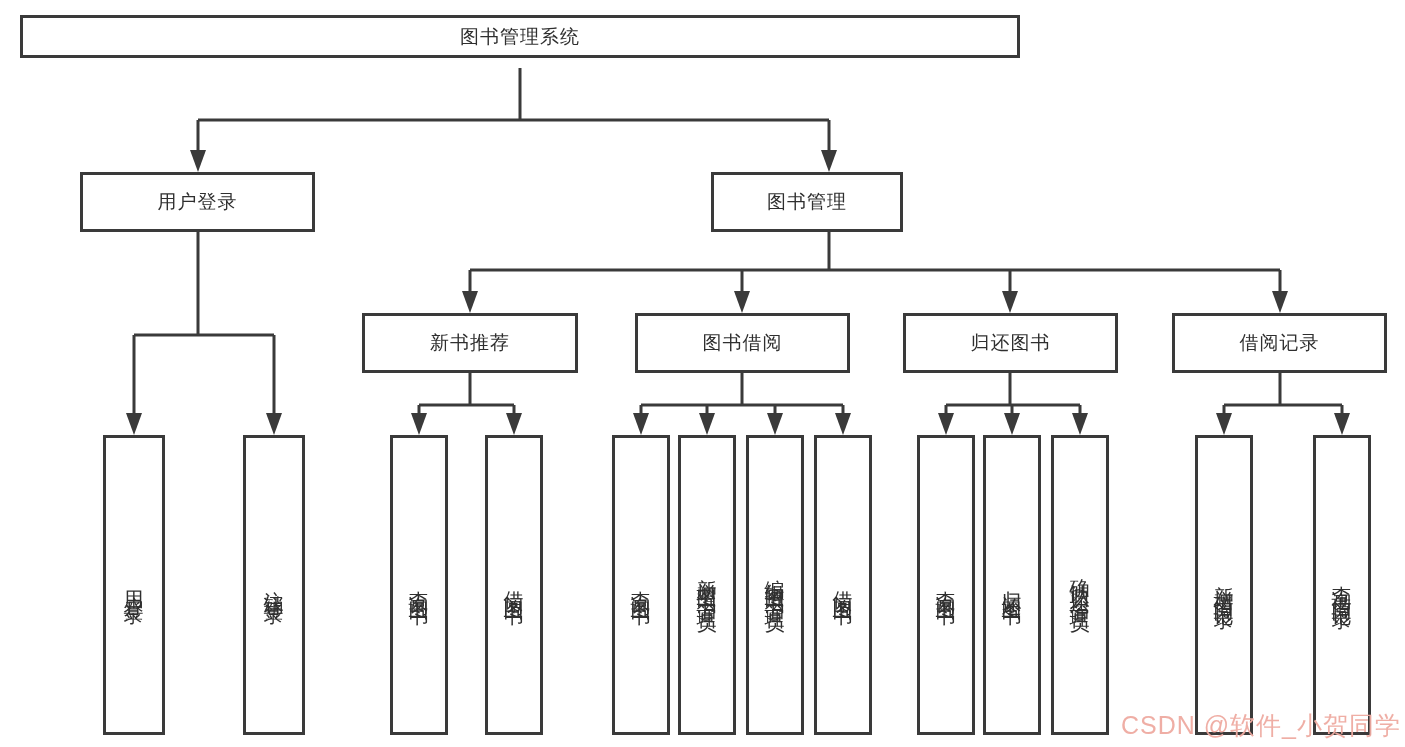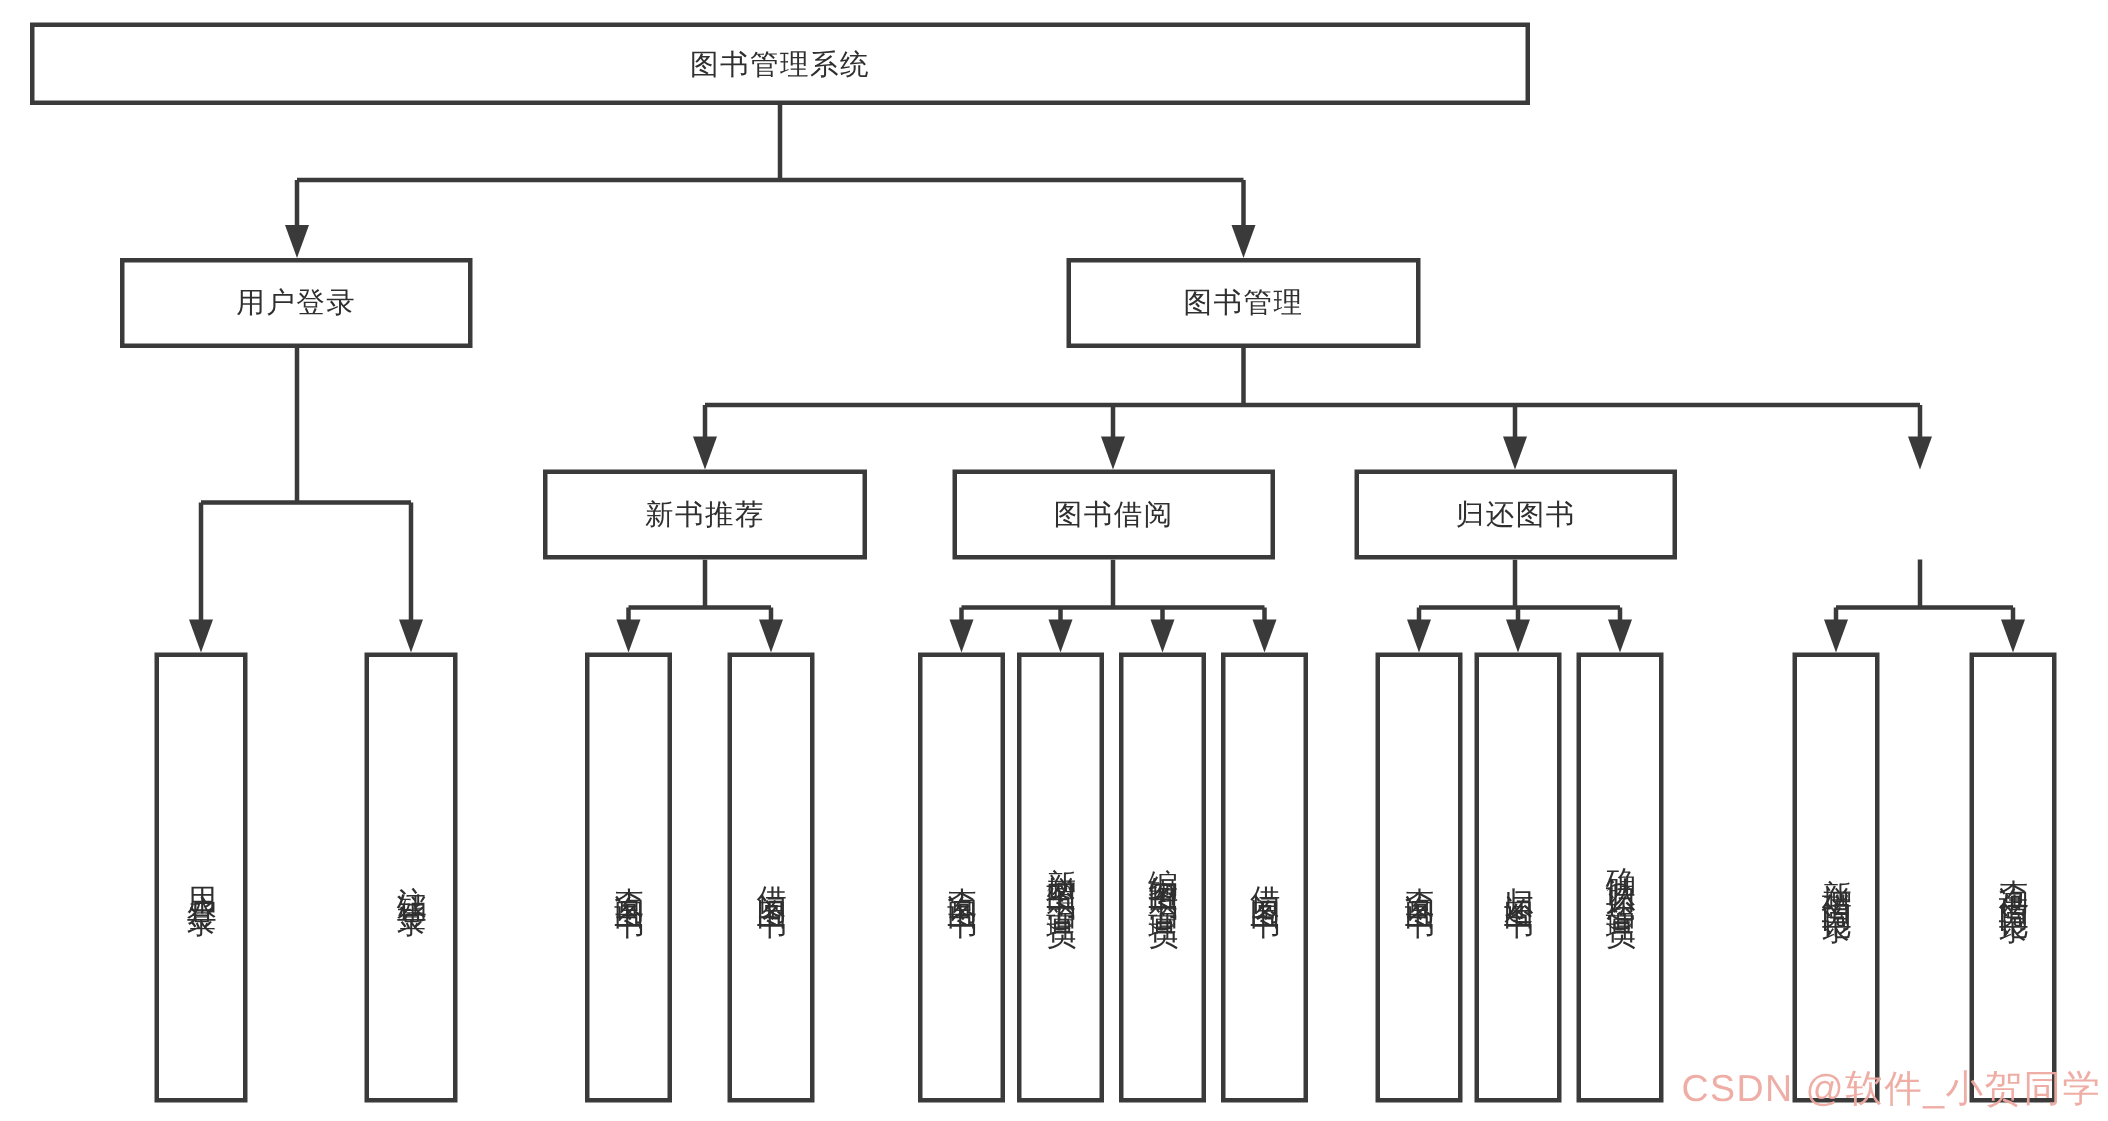--- a/index.html
+++ b/index.html
@@ -33,23 +33,23 @@
     height: 300px;
     font-size: 20px;
   }
   .node.v .lbl {
     writing-mode: vertical-rl;
     letter-spacing: 5px;
     line-height: 1;
     white-space: nowrap;
   }
   
-  .n-root { left: 20px;  top: 15px;  width: 1000px; height: 55px; }
+  .n-root { left: 20px;  top: 15px;  width: 1000px; height: 43px; }
   .n-l2-0 { left: 80px;  top: 172px; width: 235px;  height: 60px; }
-  .n-l2-1 { left: 711px; top: 172px; width: 236px;  height: 60px; }
+  .n-l2-1 { left: 711px; top: 172px; width: 192px;  height: 60px; }
   .n-l3-0 { left: 362px; top: 313px; width: 216px;  height: 60px; }
   .n-l3-1 { left: 635px; top: 313px; width: 215px;  height: 60px; }
   .n-l3-2 { left: 903px; top: 313px; width: 215px;  height: 60px; }
   .n-l3-3 { left: 1172px;top: 313px; width: 215px;  height: 60px; }
   
   .n-lg-0 { left: 103px;  width: 62px; }
   .n-lg-1 { left: 243px;  width: 62px; }
   .n-nb-0 { left: 390px;  width: 58px; }
   .n-nb-1 { left: 485px;  width: 58px; }
   .n-bw-0 { left: 612px;  width: 58px; }
@@ -122,20 +122,23 @@
 
   <div class="node h n-l3-0">
     <span class="lbl">新书推荐</span>
   </div>
   <div class="node h n-l3-1">
     <span class="lbl">图书借阅</span>
   </div>
   <div class="node h n-l3-2">
     <span class="lbl">归还图书</span>
   </div>
+  <div class="node h n-l3-3">
+    <span class="lbl">借阅记录</span>
+  </div>
 
   <div class="node v n-lg-0">
     <span class="lbl">用户登录</span>
   </div>
   <div class="node v n-lg-1">
     <span class="lbl">注销登录</span>
   </div>
 
   <div class="node v n-nb-0">
     <span class="lbl">查询图书</span>

